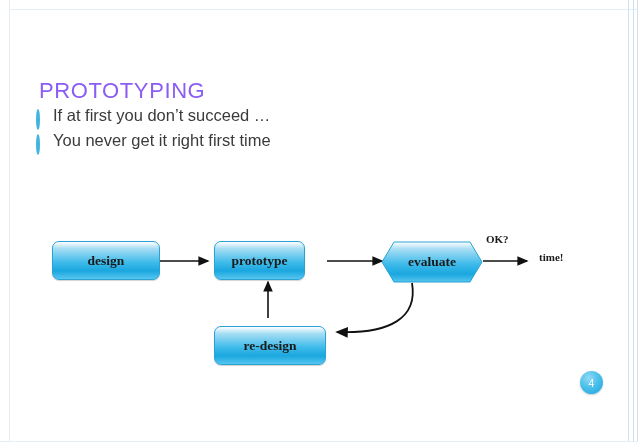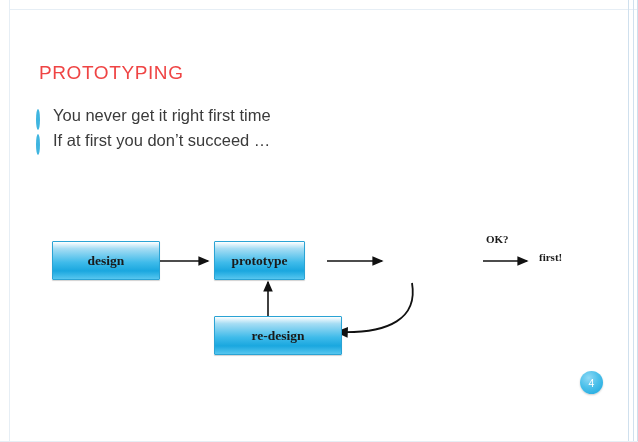--- a/index.html
+++ b/index.html
@@ -56,24 +56,24 @@
   .frame-bottom {
     position: absolute;
     left: 0; bottom: 0;
     width: 638px; height: 1px;
     background: #e6eef5;
   }
 
   .title {
     position: absolute;
     left: 39px;
-    top: 62px;
-    font-size: 19px;
+    top: 78px;
+    font-size: 22px;
     letter-spacing: 0.6px;
-    color: #ef4444;
+    color: #8b5cf6;
     font-family: "Liberation Sans", sans-serif;
     white-space: nowrap;
   }
 
   .bullets {
     position: absolute;
     left: 36px;
     top: 104px;
     width: 480px;
   }
@@ -119,21 +119,21 @@
     font-weight: bold;
     font-size: 13.5px;
     color: #1a1a1a;
     display: flex;
     align-items: center;
     justify-content: center;
     text-align: center;
     box-sizing: border-box;
   }
   .node-rect {
-    border-radius: 1px;
+    border-radius: 7px;
     background: linear-gradient(to bottom, #ffffff 0%, #a6ddf4 18%, #3fbbea 55%, #1aa7df 78%, #56c6ef 100%);
     border: 1px solid #2aa3d4;
     box-shadow: 0 1px 1px rgba(0,0,0,0.18);
   }
   .node-hex-wrap {
     position: absolute;
   }
   .node-hex-label {
     position: absolute;
     left: 0;
@@ -184,25 +184,25 @@
   <div class="frame-right-a"></div>
   <div class="frame-right-b"></div>
   <div class="frame-right-c"></div>
   <div class="frame-bottom"></div>
 
   <div class="title">PROTOTYPING</div>
 
   <div class="bullets">
     <div class="bullet-row">
       <span class="bullet-mark"><span class="ring"></span></span>
-      <span class="bullet-text">You never get it right first time</span>
+      <span class="bullet-text">If at first you don’t succeed …</span>
     </div>
     <div class="bullet-row">
       <span class="bullet-mark"><span class="ring"></span></span>
-      <span class="bullet-text">If at first you don’t succeed …</span>
+      <span class="bullet-text">You never get it right first time</span>
     </div>
   </div>
 
   <svg id="diagram" viewBox="0 0 638 442">
     <defs>
       <marker id="arrowhead" markerWidth="7" markerHeight="7" refX="6" refY="3" orient="auto" markerUnits="strokeWidth">
         <path d="M0,0 L7,3 L0,6 z" fill="#111111"></path>
       </marker>
     </defs>
 
@@ -218,24 +218,39 @@
   </svg>
 
   <div class="node node-rect" style="left:52px; top:241px; width:108px; height:39px;">
     <span>design</span>
   </div>
 
   <div class="node node-rect" style="left:214px; top:241px; width:91px; height:39px;">
     <span>prototype</span>
   </div>
 
-
-  <div class="node node-rect" style="left:214px; top:316px; width:128px; height:39px;">
+  <div class="node-hex-wrap" style="left:381px; top:241px; width:102px; height:42px;">
+    <svg width="102" height="42" viewBox="0 0 102 42">
+      <defs>
+        <linearGradient id="hexgrad" x1="0" y1="0" x2="0" y2="1">
+          <stop offset="0%" stop-color="#ffffff"></stop>
+          <stop offset="18%" stop-color="#a6ddf4"></stop>
+          <stop offset="55%" stop-color="#3fbbea"></stop>
+          <stop offset="80%" stop-color="#1aa7df"></stop>
+          <stop offset="100%" stop-color="#56c6ef"></stop>
+        </linearGradient>
+      </defs>
+      <polygon points="13,1 89,1 101,21 89,41 13,41 1,21" fill="url(#hexgrad)" stroke="#2aa3d4" stroke-width="1"></polygon>
+    </svg>
+    <span class="node-hex-label">evaluate</span>
+  </div>
+
+  <div class="node node-rect" style="left:214px; top:326px; width:112px; height:39px;">
     <span>re-design</span>
   </div>
 
   <div class="label-plain" style="left:486px; top:233px;">OK?</div>
 
-  <div class="label-plain" style="left:539px; top:251px;">first!</div>
+  <div class="label-plain" style="left:539px; top:251px;">time!</div>
 
   <div class="page-number">4</div>
 
 </div>
 
 </body></html>

